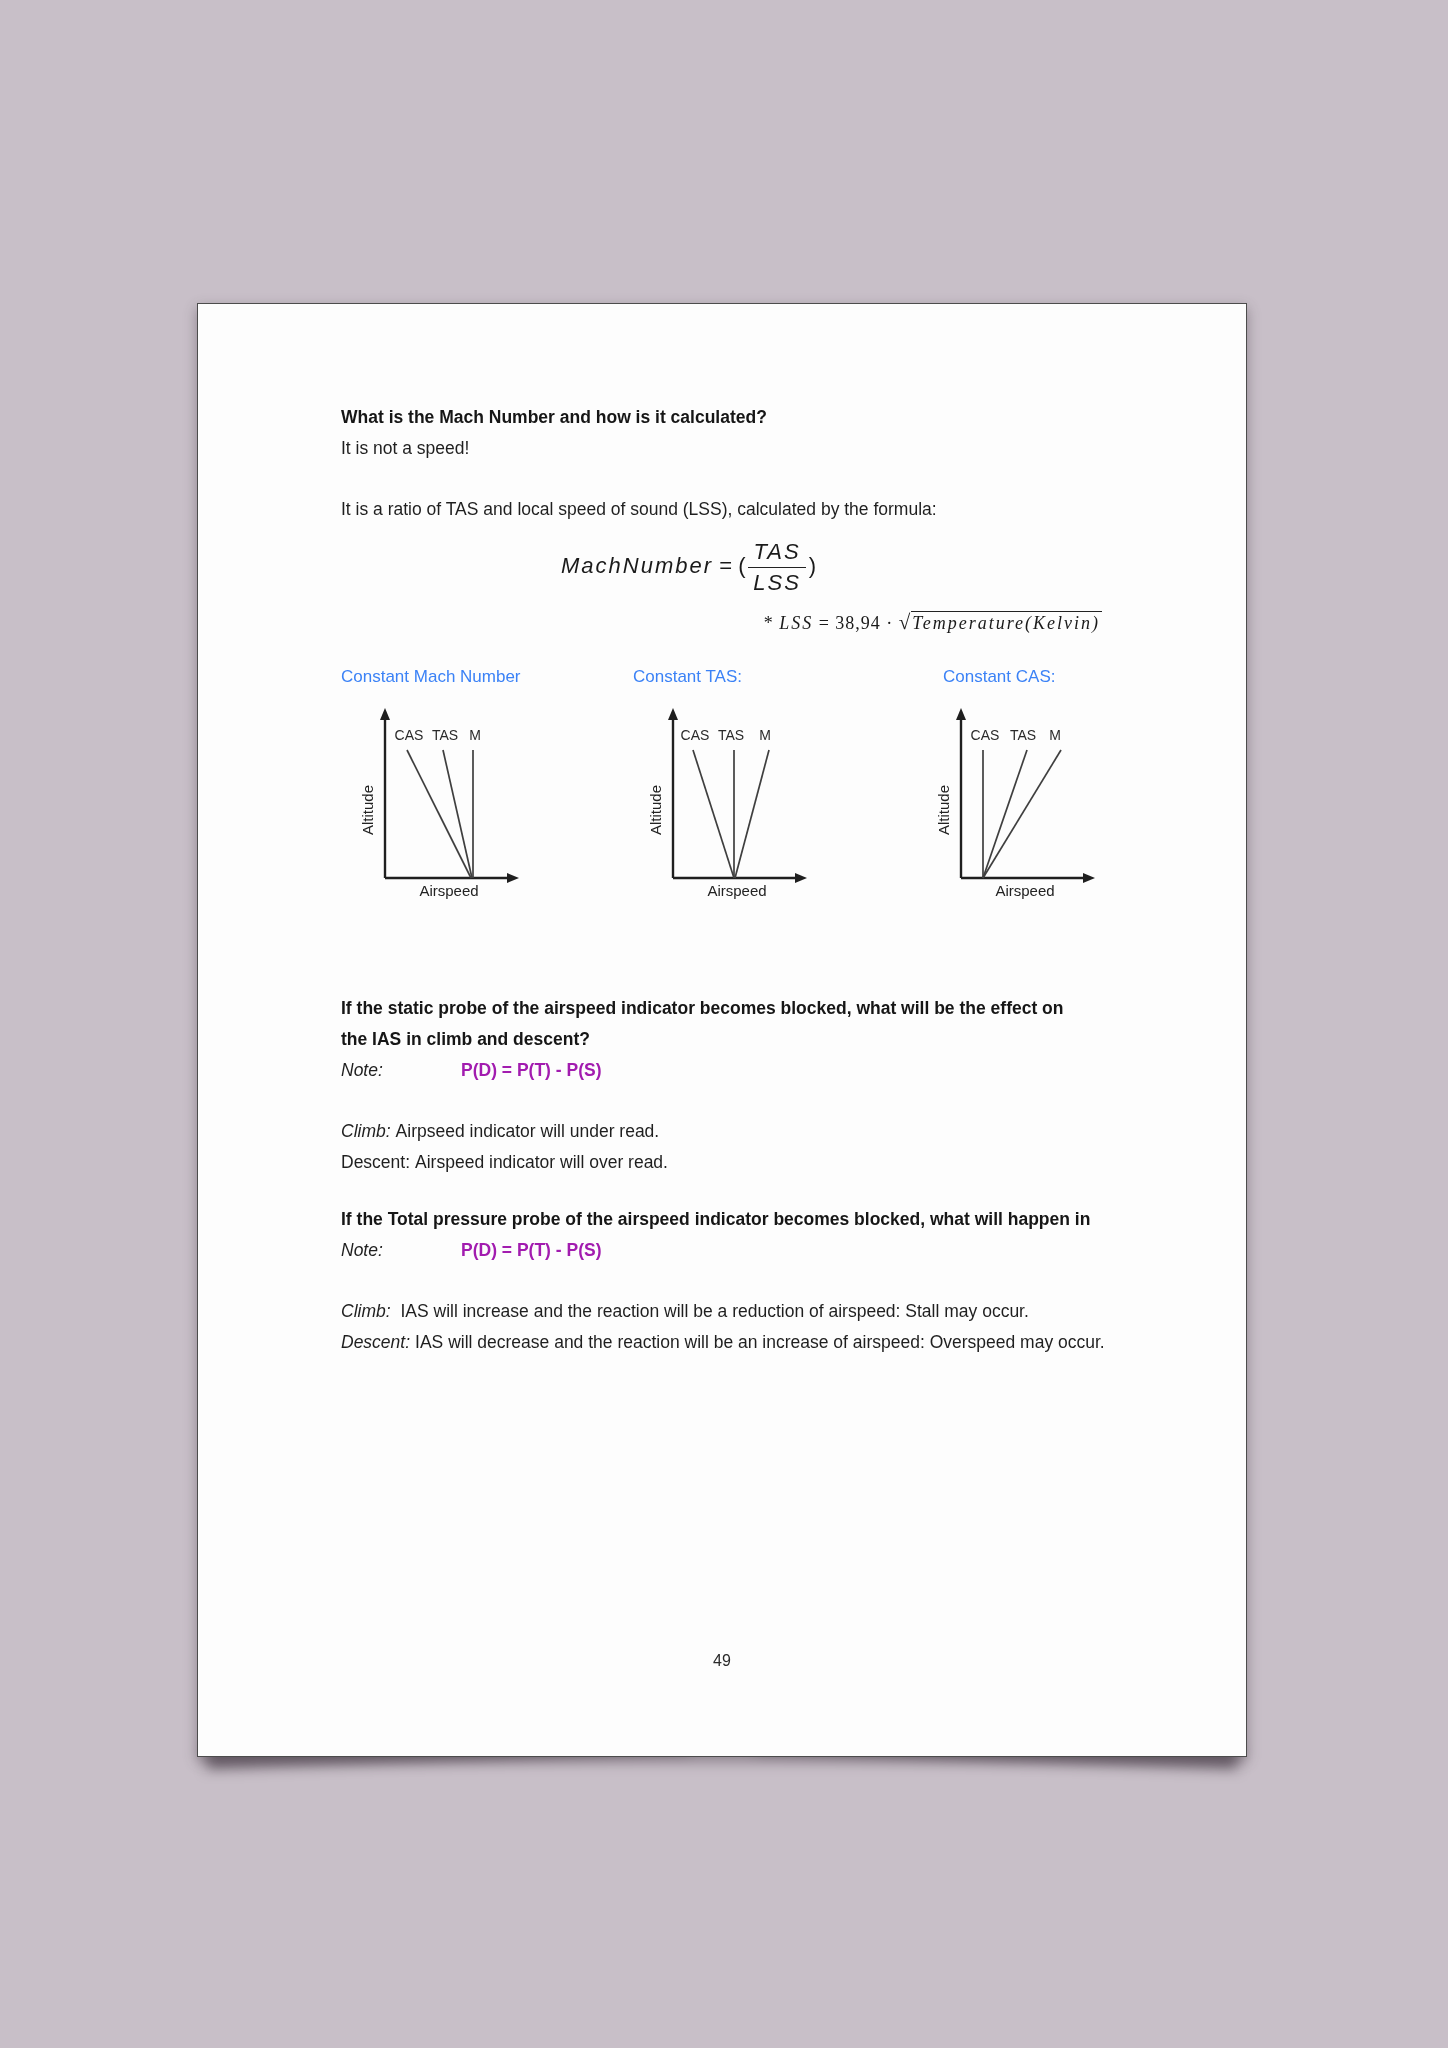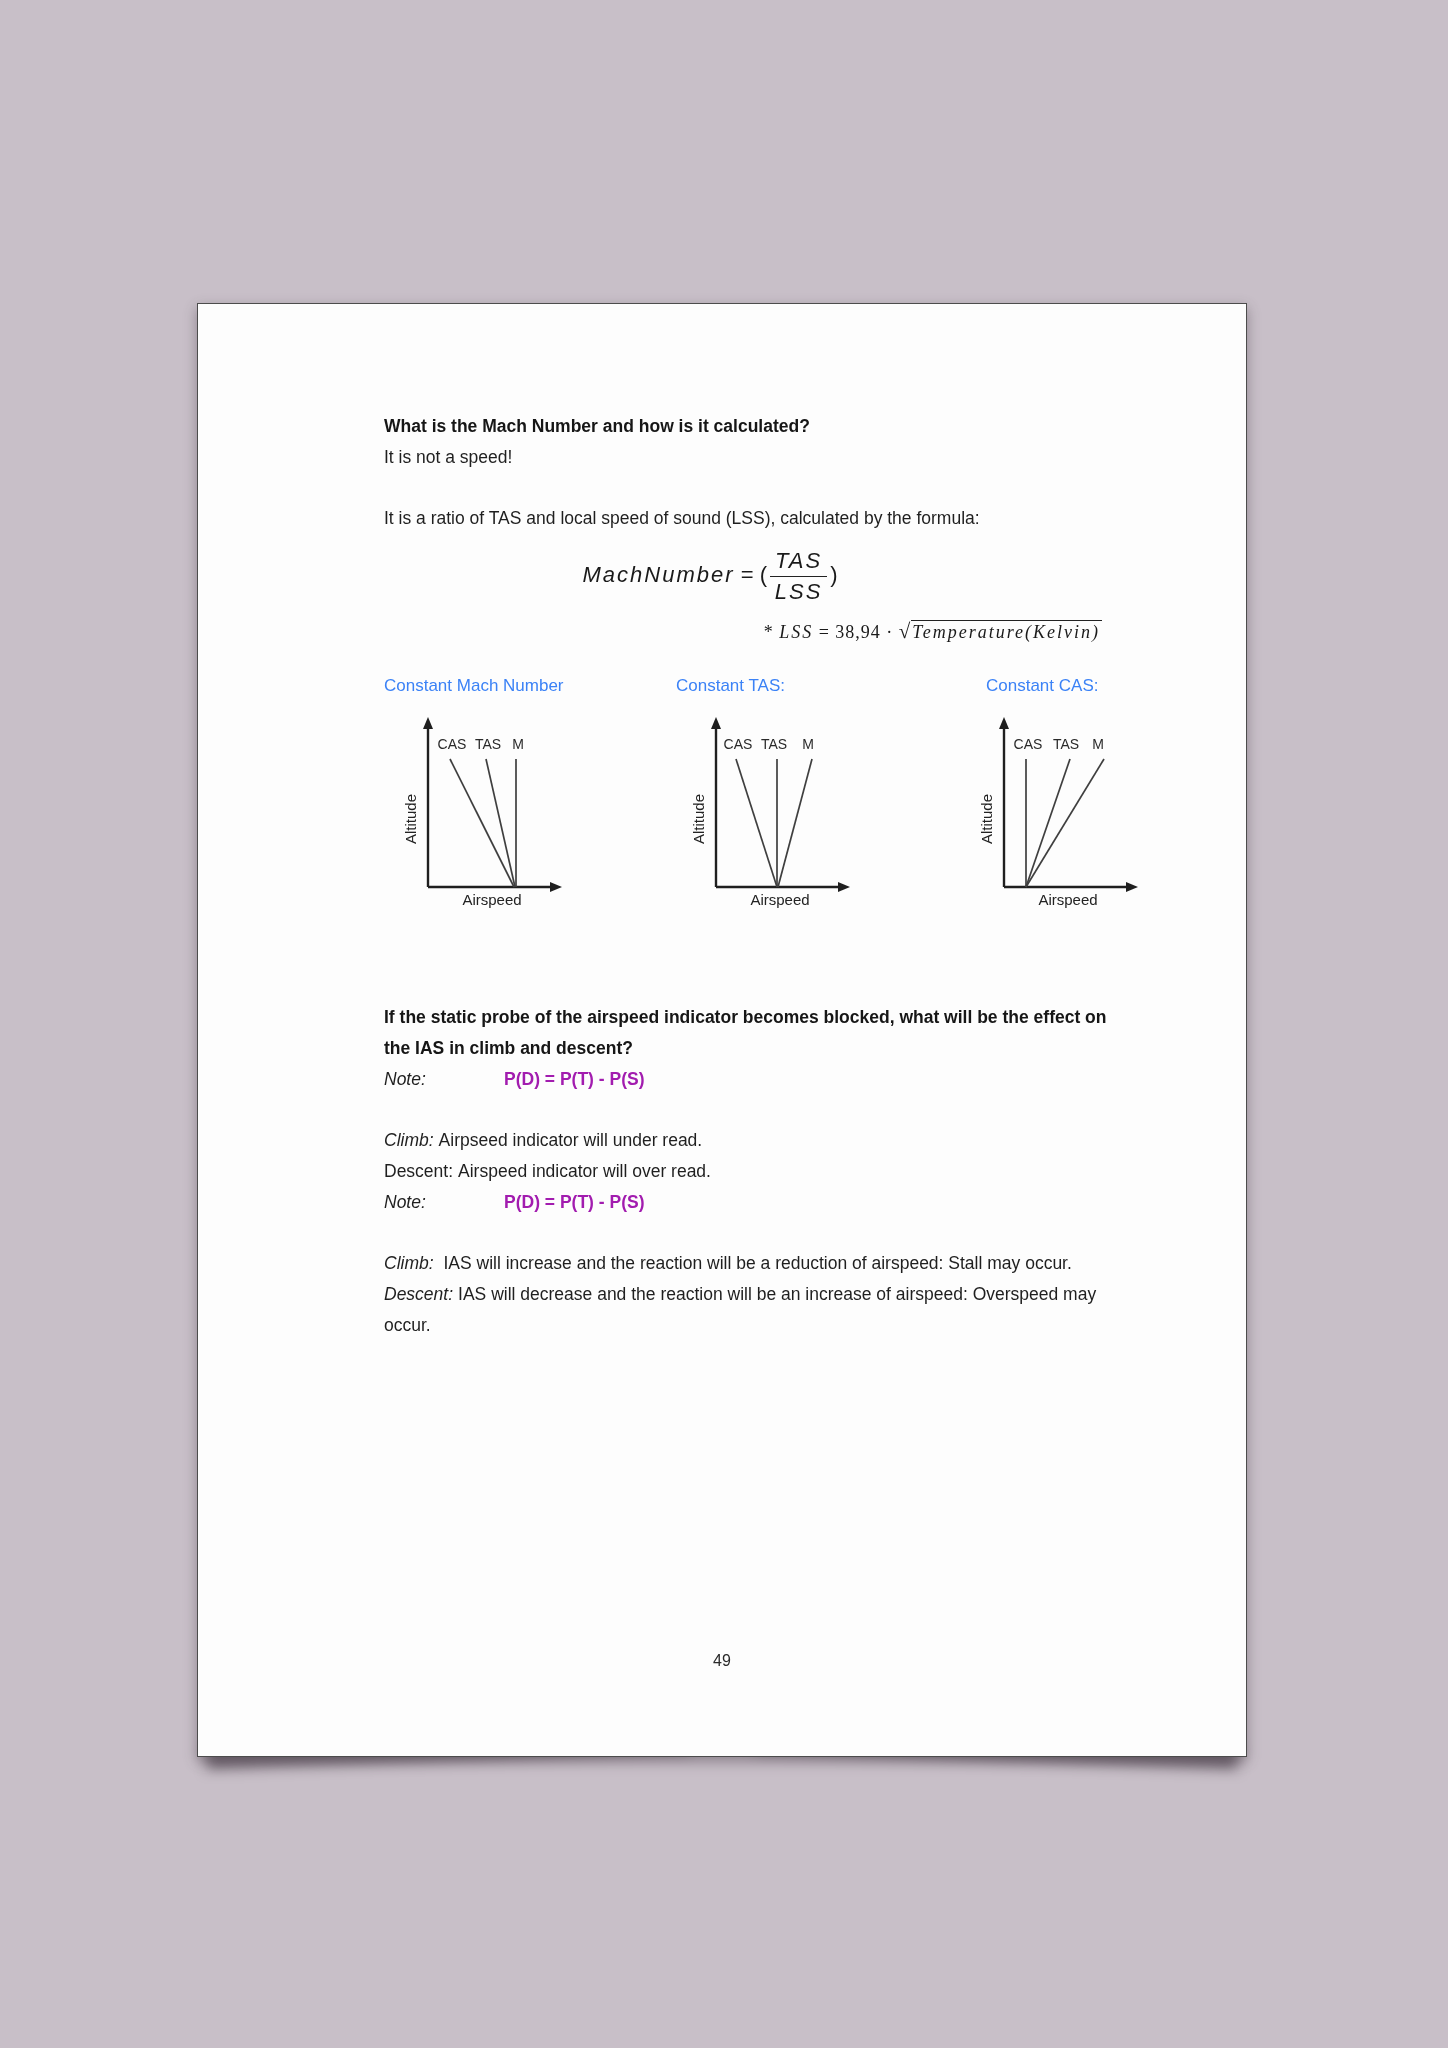--- a/index.html
+++ b/index.html
@@ -14,21 +14,21 @@
     position:absolute;left:197px;top:303px;width:1048px;height:1452px;
     background:#fdfdfd;border:1px solid #4c4c4c;
     box-shadow:0 5px 12px rgba(70,60,72,.45);
   }
   .sheet::before,.sheet::after{
     content:"";position:absolute;z-index:-1;bottom:12px;height:24px;width:46%;
     box-shadow:0 16px 13px rgba(45,35,45,.55);
   }
   .sheet::before{left:8px;transform:rotate(-2.2deg);}
   .sheet::after{right:8px;transform:rotate(2.2deg);}
-  .content{position:absolute;left:0;top:12px;right:0;padding:95px 140px 0 143px;margin-left:43px;}
+  .content{position:absolute;left:0;top:3px;right:0;padding:95px 140px 0 143px;}
   .line{font-size:17.5px;line-height:31px;white-space:nowrap;}
   .bold{font-weight:bold;color:#161616;}
   .wrap{white-space:normal;max-width:765px;}
   .gap30{margin-top:30px;}
   
   .formula-row{
     margin-top:14px;text-align:center;padding-right:70px;
     font-family:Liberation Sans, sans-serif;font-size:22px;color:#1a1a1a;
   }
   .math-it{font-style:italic;letter-spacing:2px;}
@@ -163,20 +163,21 @@
       <span class="note-formula">P(D) = P(T) - P(S)</span>
     </div>
 
     <div class="line ans gap30">
       <span class="lbl-it">Climb:</span><span class="txt">Airpseed indicator will under read.</span>
     </div>
     <div class="line ans">
       <span>Descent:</span><span class="txt">Airspeed indicator will over read.</span>
     </div>
 
+    <div class="line bold" style="margin-top:26px;">If the Total pressure probe of the airspeed indicator becomes blocked, what will happen in</div>
     <div class="note-row">
       <span class="note-label">Note:</span>
       <span class="note-formula">P(D) = P(T) - P(S)</span>
     </div>
 
     <div class="line ans gap30 wrap">
       <span class="lbl-it">Climb:</span><span class="txt"> IAS will increase and the reaction will be a reduction of airspeed: Stall may occur.</span>
     </div>
     <div class="line ans wrap">
       <span class="lbl-it">Descent:</span><span class="txt">IAS will decrease and the reaction will be an increase of airspeed: Overspeed may occur.</span>

